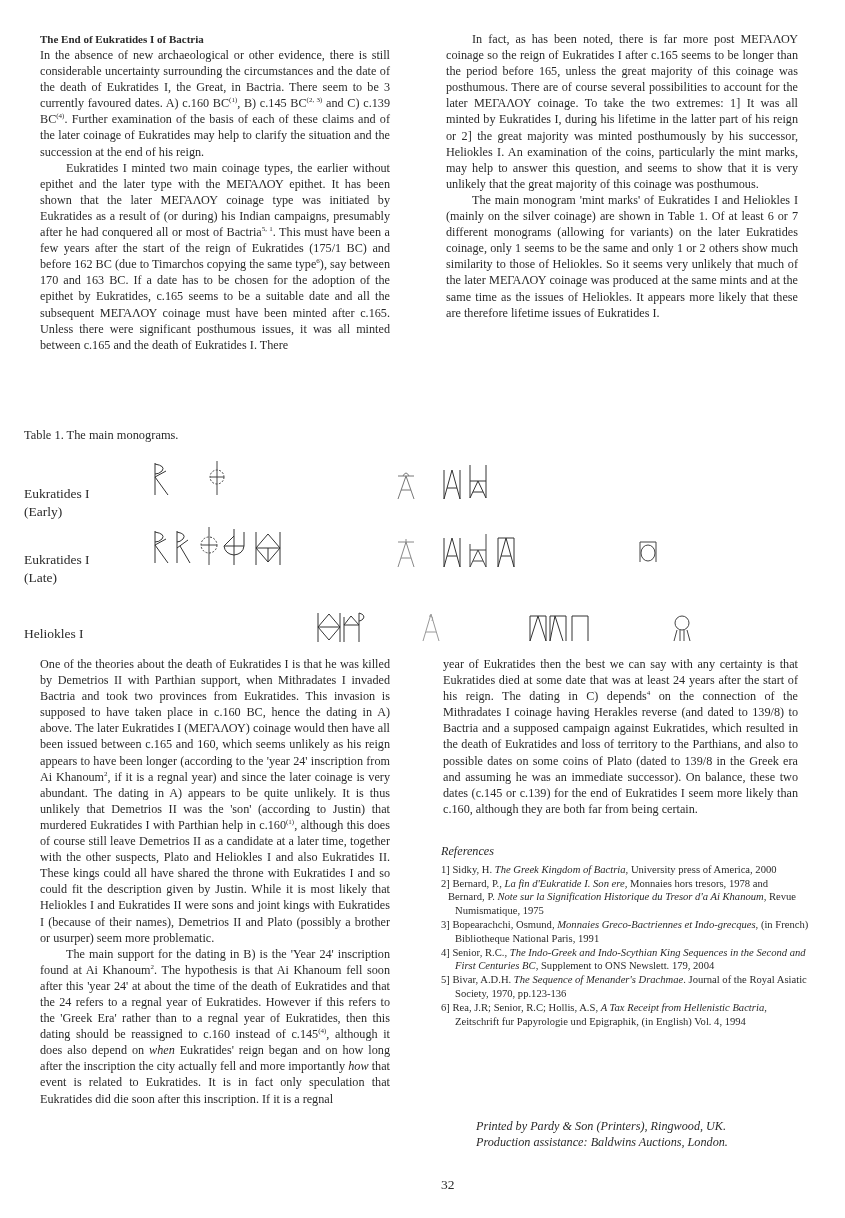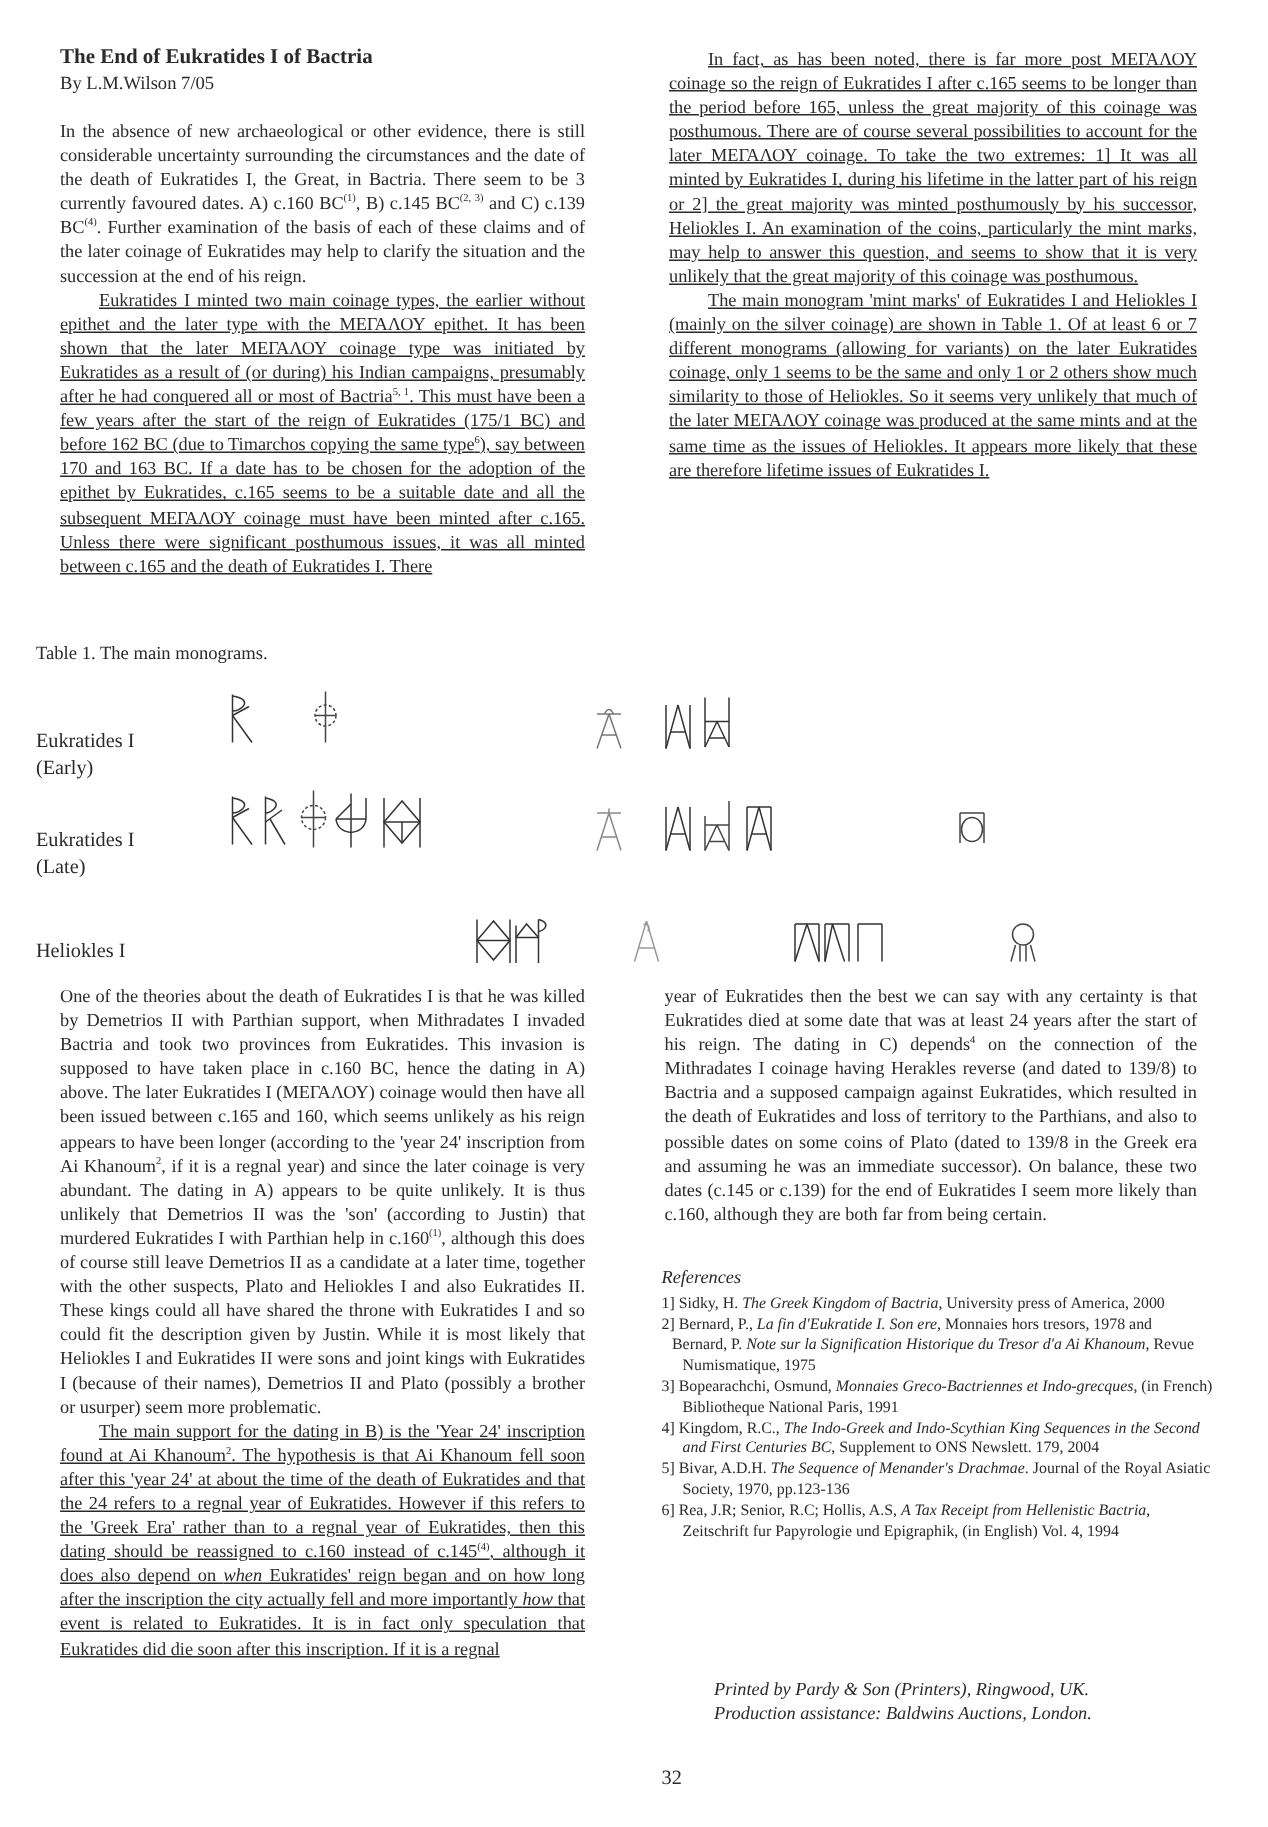--- a/index.html
+++ b/index.html
@@ -1,25 +1,25 @@
 <!DOCTYPE html>
 <html><head>
 <meta charset="utf-8">
 <style>
   html, body { margin: 0; padding: 0; background: #ffffff; }
   body { width: 845px; height: 1218px; position: relative; overflow: hidden;
          font-family: "Liberation Serif", "DejaVu Serif", serif; color: #2a2a2a; }
   .col { position: absolute; font-size: 12.2px; line-height: 16.1px; text-align: justify; }
   .col p { margin: 0; }
-  .indent { text-indent: 26px; text-decoration: underline; }
+  .indent { text-indent: 26px; }
   #col-tl { left: 40px; top: 31px; width: 350px; }
   #col-tr { left: 446px; top: 31px; width: 352px; }
   #col-bl { left: 40px; top: 656px; width: 350px; }
   #col-br { left: 443px; top: 656px; width: 355px; }
-  .title { font-weight: bold; font-size: 14px; line-height: 16px; }
+  .title { font-weight: bold; font-size: 11px; line-height: 16px; }
   .byline { font-size: 12.4px; line-height: 16px; margin-bottom: 16px !important; }
   sup { font-size: 7px; line-height: 0; vertical-align: 5px; }
   i { font-style: italic; }
 
   #table-caption { position: absolute; left: 24px; top: 428px; font-size: 12.4px; }
   .row-label { position: absolute; left: 24px; font-size: 13.5px; line-height: 18px; }
   .mono { position: absolute; }
   .mono svg { display: block; }
 
   #refs { position: absolute; left: 441px; top: 845px; width: 370px; font-size: 10.6px; line-height: 13.8px; }
@@ -27,21 +27,20 @@
   #refs .ref { padding-left: 14px; text-indent: -14px; margin-bottom: 0; }
   #refs .ref-cont { padding-left: 14px; text-indent: -7px; }
   #printer { position: absolute; left: 476px; top: 1118px; font-style: italic; font-size: 12.2px; line-height: 16px; }
   #page-number { position: absolute; left: 405px; top: 1177px; font-size: 13.5px; margin-left: 36px; }
 </style>
 </head>
 <body>
 
 <div id="col-tl" class="col">
   <p class="title">The End of Eukratides I of Bactria</p>
-  <p class="byline">By L.M.Wilson   7/05</p>
   <p><span>In the absence of new archaeological or other evidence, there is still considerable uncertainty surrounding the circumstances and the date of the death of Eukratides I, the Great, in Bactria. There seem to be 3 currently favoured dates. A) c.160 BC</span><sup>(1)</sup><span>, B) c.145 BC</span><sup>(2, 3)</sup><span> and C) c.139 BC</span><sup>(4)</sup><span>. Further examination of the basis of each of these claims and of the later coinage of Eukratides may help to clarify the situation and the succession at the end of his reign.</span></p>
   <p class="indent"><span>Eukratides I minted two main coinage types, the earlier without epithet and the later type with the ΜΕΓΑΛΟΥ epithet. It has been shown that the later ΜΕΓΑΛΟΥ coinage type was initiated by Eukratides as a result of (or during) his Indian campaigns, presumably after he had conquered all or most of Bactria</span><sup>5, 1</sup><span>. This must have been a few years after the start of the reign of Eukratides (175/1 BC) and before 162 BC (due to Timarchos copying the same type</span><sup>6</sup><span>), say between 170 and 163 BC. If a date has to be chosen for the adoption of the epithet by Eukratides, c.165 seems to be a suitable date and all the subsequent ΜΕΓΑΛΟΥ coinage must have been minted after c.165. Unless there were significant posthumous issues, it was all minted between c.165 and the death of Eukratides I. There</span></p>
 </div>
 
 <div id="col-tr" class="col">
   <p class="indent">In fact, as has been noted, there is far more post ΜΕΓΑΛΟΥ coinage so the reign of Eukratides I after c.165 seems to be longer than the period before 165, unless the great majority of this coinage was posthumous. There are of course several possibilities to account for the later ΜΕΓΑΛΟΥ coinage. To take the two extremes: 1] It was all minted by Eukratides I, during his lifetime in the latter part of his reign or 2] the great majority was minted posthumously by his successor, Heliokles I. An examination of the coins, particularly the mint marks, may help to answer this question, and seems to show that it is very unlikely that the great majority of this coinage was posthumous.</p>
   <p class="indent">The main monogram 'mint marks' of Eukratides I and Heliokles I (mainly on the silver coinage) are shown in Table 1. Of at least 6 or 7 different monograms (allowing for variants) on the later Eukratides coinage, only 1 seems to be the same and only 1 or 2 others show much similarity to those of Heliokles. So it seems very unlikely that much of the later ΜΕΓΑΛΟΥ coinage was produced at the same mints and at the same time as the issues of Heliokles. It appears more likely that these are therefore lifetime issues of Eukratides I.</p>
 </div>
 
 <div id="table-caption">Table 1. The main monograms.</div>
@@ -228,21 +227,21 @@
 <div id="col-br" class="col">
   <p><span>year of Eukratides then the best we can say with any certainty is that Eukratides died at some date that was at least 24 years after the start of his reign. The dating in C) depends</span><sup>4</sup><span> on the connection of the Mithradates I coinage having Herakles reverse (and dated to 139/8) to Bactria and a supposed campaign against Eukratides, which resulted in the death of Eukratides and loss of territory to the Parthians, and also to possible dates on some coins of Plato (dated to 139/8 in the Greek era and assuming he was an immediate successor). On balance, these two dates (c.145 or c.139) for the end of Eukratides I seem more likely than c.160, although they are both far from being certain.</span></p>
 </div>
 
 <div id="refs">
   <div class="refs-title">References</div>
   <div class="ref"><span>1]</span><span> Sidky, H. </span><i>The Greek Kingdom of Bactria</i><span>, University press of America, 2000</span></div>
   <div class="ref"><span>2]</span><span> Bernard, P., </span><i>La fin d'Eukratide I. Son ere,</i><span>  Monnaies hors tresors, 1978 and</span></div>
   <div class="ref ref-cont"><span>Bernard, P. </span><i>Note sur la Signification Historique du Tresor d'a Ai Khanoum</i><span>, Revue Numismatique, 1975</span></div>
   <div class="ref"><span>3]</span><span> Bopearachchi, Osmund, </span><i>Monnaies Greco-Bactriennes et Indo-grecques</i><span>, (in French) Bibliotheque National Paris, 1991</span></div>
-  <div class="ref"><span>4]</span><span> Kingdom, R.C., </span><i>The Indo-Greek and Indo-Scythian King Sequences in the Second and First Centuries BC</i><span>, Supplement to ONS Newslett. 179, 2004</span></div>
+  <div class="ref"><span>4]</span><span> Senior, R.C., </span><i>The Indo-Greek and Indo-Scythian King Sequences in the Second and First Centuries BC</i><span>, Supplement to ONS Newslett. 179, 2004</span></div>
   <div class="ref"><span>5]</span><span> Bivar, A.D.H. </span><i>The Sequence of Menander's Drachmae</i><span>. Journal of the Royal Asiatic Society, 1970, pp.123-136</span></div>
   <div class="ref"><span>6]</span><span> Rea, J.R;  Senior, R.C;  Hollis, A.S, </span><i>A Tax Receipt from Hellenistic Bactria</i><span>, Zeitschrift fur Papyrologie und Epigraphik, (in English) Vol. 4, 1994</span></div>
 </div>
 
 <div id="printer">
   <div>Printed by Pardy &amp; Son (Printers), Ringwood, UK.</div>
   <div>Production assistance: Baldwins Auctions, London.</div>
 </div>
 
 <div id="page-number">32</div>

